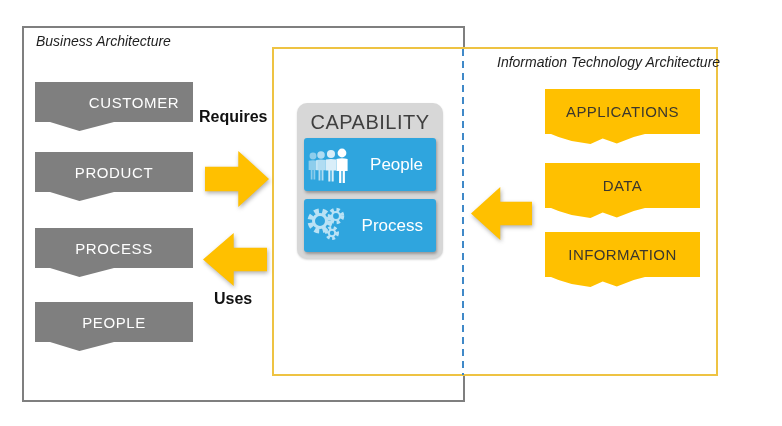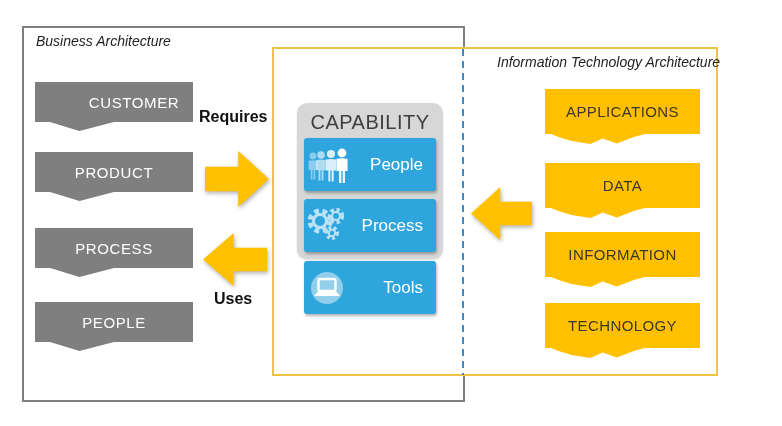--- a/index.html
+++ b/index.html
@@ -133,38 +133,25 @@
             <circle cx="31" cy="13" r="6" stroke-width="4.5" stroke-dasharray="3 2.6"></circle>
             <circle cx="31" cy="13" r="4" stroke-width="2.2"></circle>
             <circle cx="27" cy="30" r="5" stroke-width="4" stroke-dasharray="2.6 2.3"></circle>
             <circle cx="27" cy="30" r="3.2" stroke-width="2"></circle>
           </g>
         </svg>
       </span>
       <span class="txt">Process</span>
     </div>
 
-    <div class="cap-row row3">
-      <span class="icn">
-        <svg width="48" height="46" viewBox="0 0 48 46">
-          <circle cx="22" cy="23" r="16" fill="#92CFEA"></circle>
-          <rect x="13.5" y="14" width="17" height="12" rx="1.2" fill="none" stroke="#ffffff" stroke-width="2.4"></rect>
-          <path d="M9 31 L35 31 L31.5 27 L12.5 27 Z" fill="#ffffff"></path>
-        </svg>
-      </span>
-      <span class="txt">Tools</span>
-    </div>
   </div>
 
   <div class="ybox y1">
     <span>APPLICATIONS</span>
   </div>
   <div class="ybox y2">
     <span>DATA</span>
   </div>
   <div class="ybox y3">
     <span>INFORMATION</span>
   </div>
-  <div class="ybox y4">
-    <span>TECHNOLOGY</span>
-  </div>
 
 </div>
 
 </body></html>

